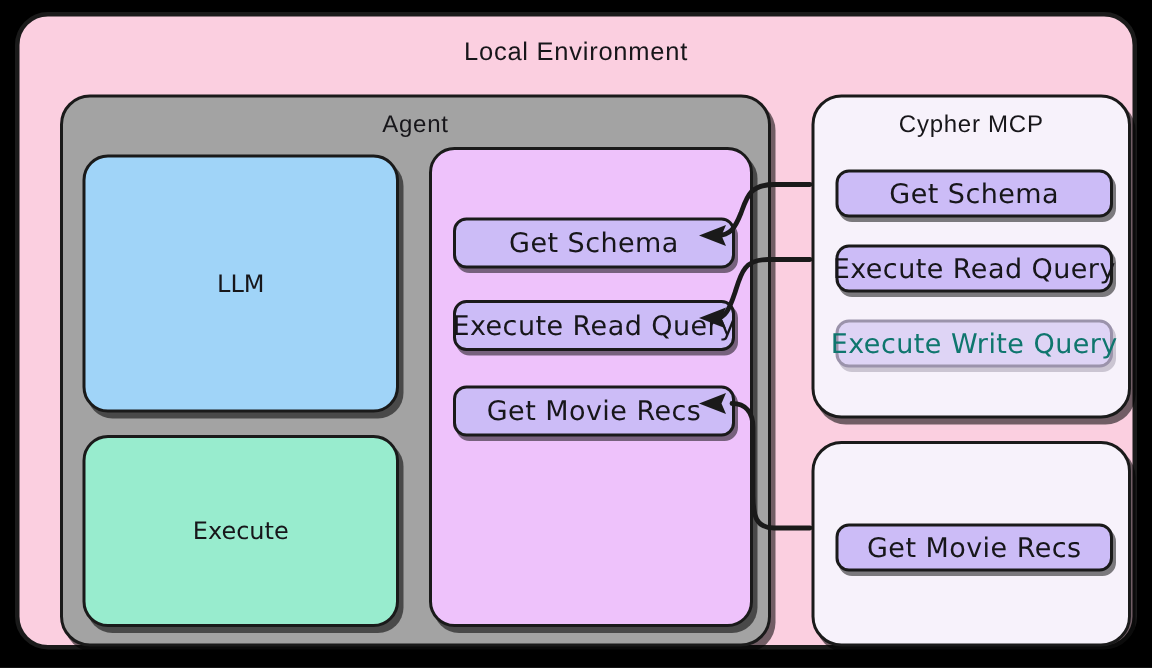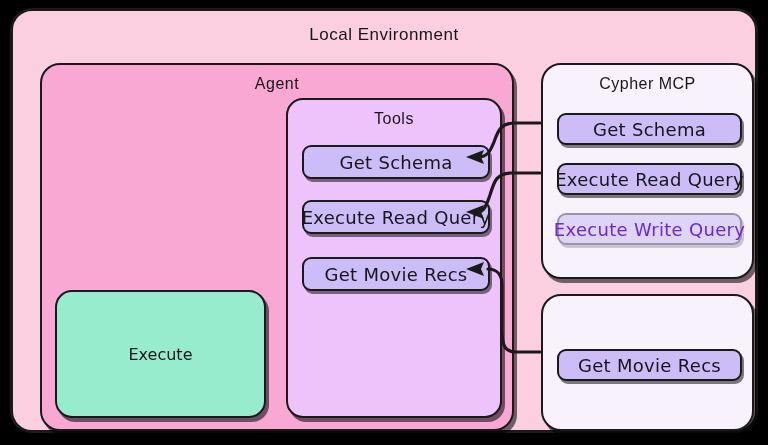--- a/index.html
+++ b/index.html
@@ -57,21 +57,21 @@
     top: 14px;
     font-size: 17px;
   }
 
   
   #agent {
     left: 27px;
     top: 52px;
     width: 474px;
     height: 368px;
-    background: #f9a8d4;
+    background: #a3a3a3;
     border-radius: 20px;
   }
   #agent-title {
     top: 10px;
     font-size: 16px;
   }
 
   
   #llm {
     left: 13px;
@@ -131,21 +131,21 @@
     color: #17161a;
     white-space: nowrap;
     letter-spacing: 0.3px;
   }
   .pill.disabled {
     background: #ded4f5;
     border-color: #9b93ab;
     box-shadow: 2px 3px 0 rgba(120,115,135,0.35);
   }
   .pill.disabled span {
-    color: #6d28d9;
+    color: #0f766e;
   }
 
   
   #t0 { left: 14px; top: 45px;  width: 188px; height: 34px; }
   #t1 { left: 14px; top: 100px; width: 188px; height: 34px; }
   #t2 { left: 14px; top: 157px; width: 188px; height: 34px; }
 
   
   #mcp {
     left: 528px;
@@ -199,27 +199,29 @@
 <body>
 
 <div id="canvas">
 
   <div class="box shadowed" id="env">
     <div class="title" id="env-title">Local Environment</div>
 
     <div class="box shadowed" id="agent">
       <div class="title" id="agent-title">Agent</div>
 
+      <div class="box shadowed" id="llm">
+        <div class="center-label">LLM</div>
+      </div>
 
       <div class="box shadowed" id="prompts">
         <div class="center-label">Execute</div>
       </div>
 
       <div class="box shadowed" id="tools">
-        <div class="title" id="tools-title">Tools</div>
 
         <div class="pill" id="t0">
           <span>Get Schema</span>
         </div>
         <div class="pill" id="t1">
           <span>Execute Read Query</span>
         </div>
         <div class="pill" id="t2">
           <span>Get Movie Recs</span>
         </div>

